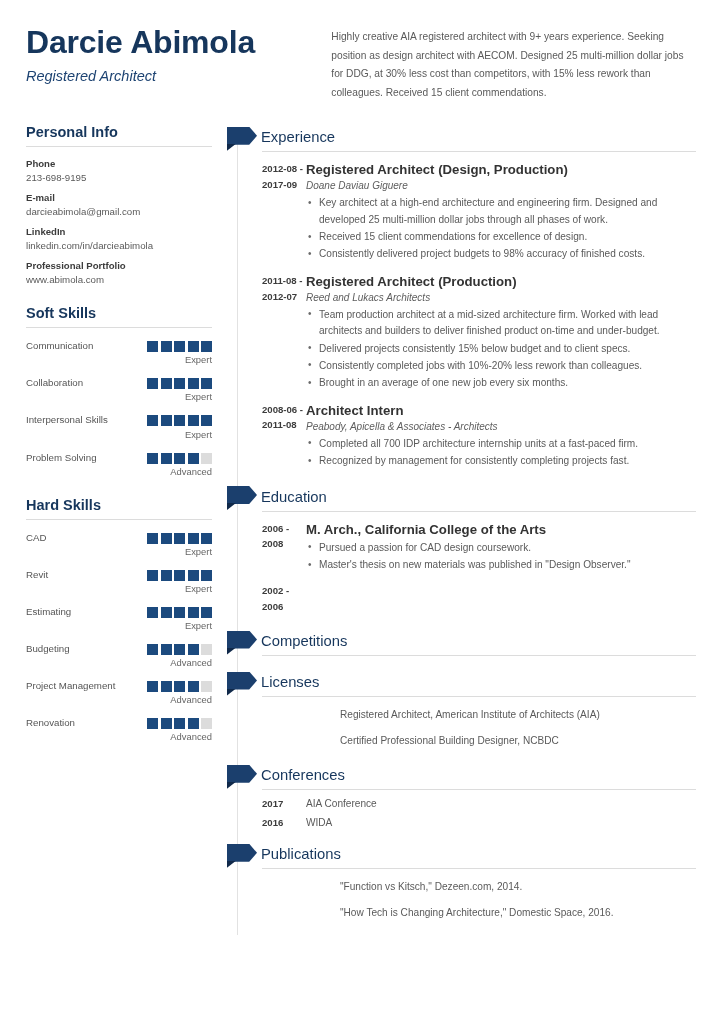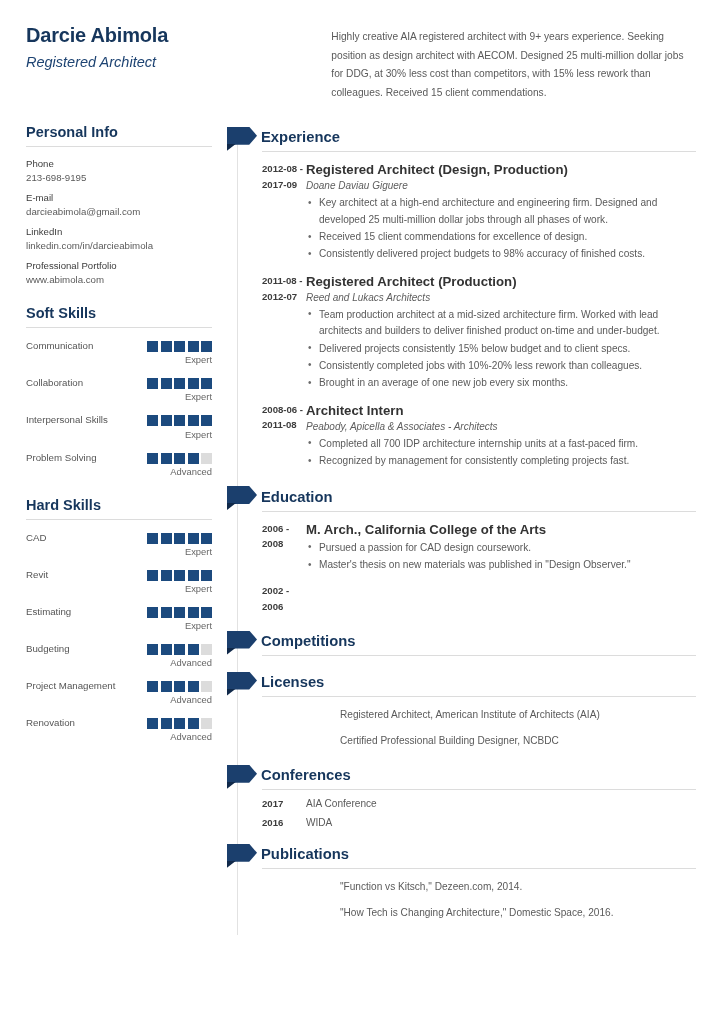--- a/index.html
+++ b/index.html
@@ -13,21 +13,21 @@
     position: relative;
     overflow: hidden;
   }
 
   .page { position: relative; width: 724px; height: 1024px; }
 
   
   .header { display: flex; padding: 24px 28px 0 26px; }
   .header-left { width: 300px; }
   .name {
-    font-size: 20px;
+    font-size: 32px;
     font-weight: bold;
     color: #16365c;
     letter-spacing: -0.2px;
     line-height: 1.15;
   }
   .job-title {
     font-size: 14.5px;
     font-style: italic;
     color: #1d4372;
     margin-top: 7px;
@@ -57,21 +57,21 @@
     color: #16365c;
     padding-bottom: 6px;
     border-bottom: 1px solid #dcdcdc;
     margin-bottom: 11px;
   }
   .side-block { margin-bottom: 20px; }
 
   .contact-item { margin-bottom: 9px; }
   .contact-label {
     font-size: 9.6px;
-    font-weight: normal;
+    font-weight: bold;
     color: #3c3c3c;
     margin-bottom: 3px;
   }
   .contact-value { font-size: 9.7px; color: #5a5a5a; }
 
   .skill-row { margin-bottom: 11px; }
   .skill-top { display: flex; align-items: flex-start; justify-content: space-between; }
   .skill-name {
     font-size: 9.7px;
     color: #555555;
@@ -117,21 +117,21 @@
   }
   .flag .tail {
     position: absolute; left: 0; top: 17px;
     width: 9px; height: 7px;
     background: #10294a;
     clip-path: polygon(0 0, 100% 0, 0 100%);
   }
 
   .sec-title {
     font-size: 14.8px;
-    font-weight: bold;
+    font-weight: normal;
     color: #16365c;
     margin-left: 4px;
   }
   .sec-rule {
     border-bottom: 1px solid #dcdcdc;
     margin-left: 34px;
     margin-top: 1px;
   }
 
   .entry { display: flex; margin-top: 9px; }

